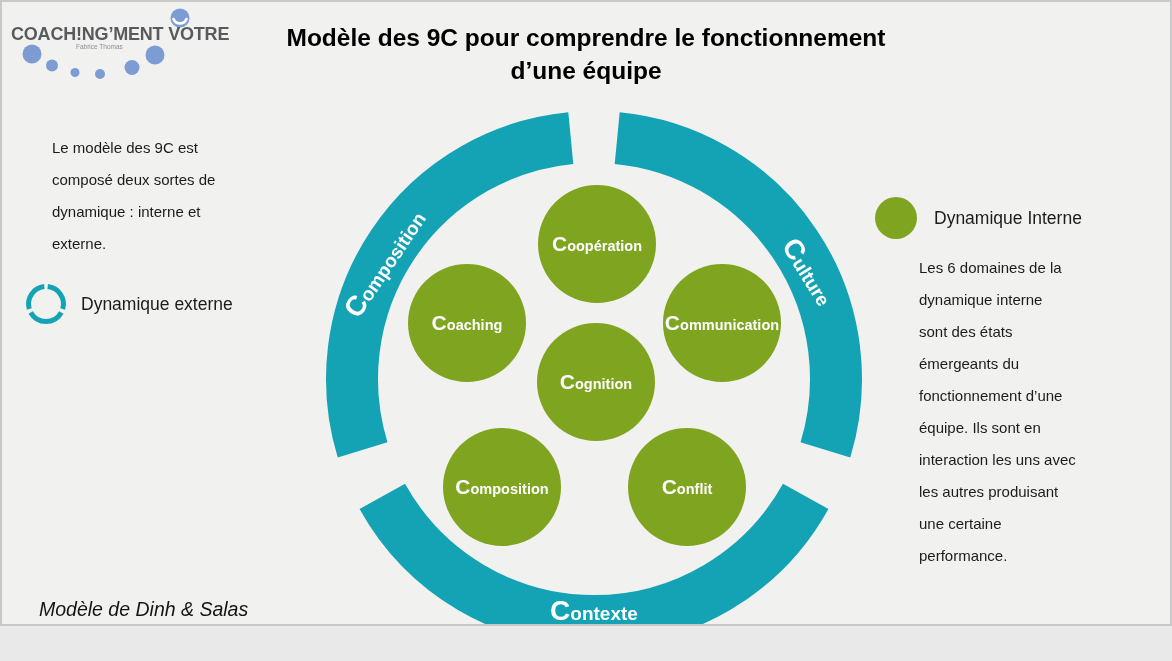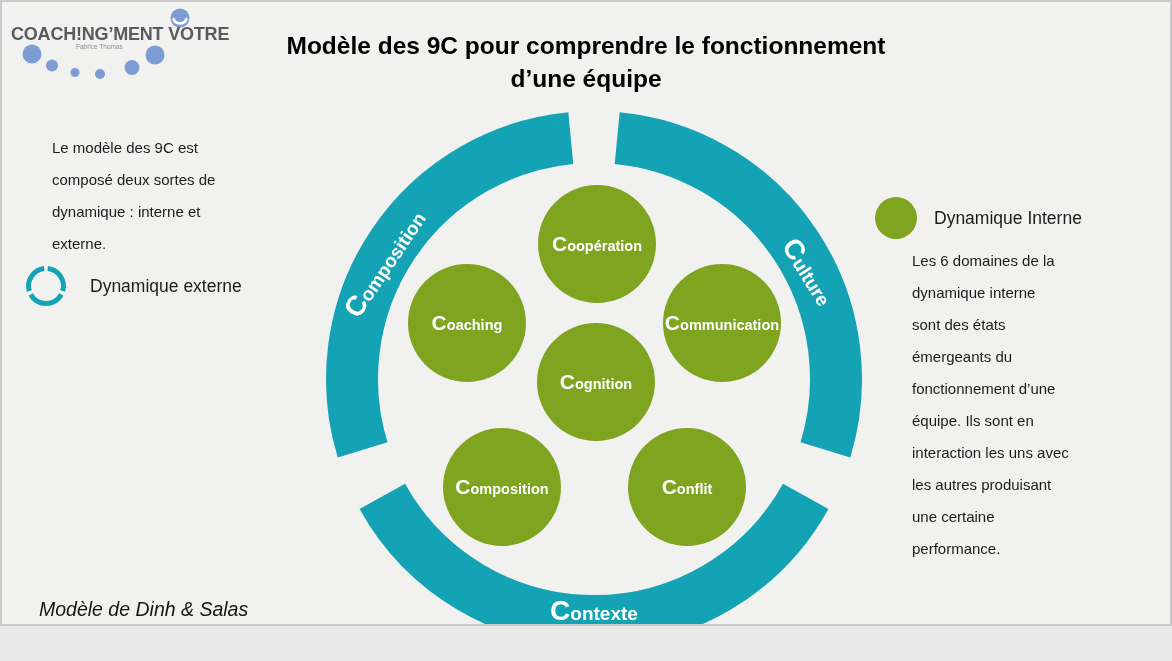--- a/index.html
+++ b/index.html
@@ -16,21 +16,21 @@
   
   .page-title { position:absolute; left:0; right:0; top:19px; text-align:center;
                 font-size:24.5px; line-height:33px; font-weight:bold; color:#000;
                 white-space:pre-line; }
   
   .para { position:absolute; font-size:15px; line-height:32px; white-space:pre-line; }
   .p-intro  { left:50px;  top:130px; width:250px; }
   .p-ext    { left:50px;  top:316px; width:260px; }
   .p-int    { left:910px; top:243px; width:240px; }
   .legend-row { position:absolute; display:flex; align-items:center; }
-  .legend-ext { left:22px; top:262px; gap:22px; }
+  .legend-ext { left:22px; top:280px; gap:13px; }
   .legend-int { left:873px; top:195px; gap:17px; }
   .legend-label { font-size:17.5px; color:#1c1c1c; white-space:nowrap; }
   .green-dot { width:42px; height:42px; border-radius:50%; background:var(--green,#7ea420); }
   
   .ring-svg { position:absolute; left:0; top:0; }
   .bubble { position:absolute; width:118px; height:118px; border-radius:50%;
             background:var(--green,#7ea420); display:flex; align-items:center; justify-content:center; }
   .bubble-lbl { color:#fff; font-weight:bold; font-size:14.5px; text-align:left; white-space:nowrap; }
   .bubble-lbl::first-letter { font-size:21px; }
   .b-cooperation   { left:536px; top:183px; }
@@ -69,21 +69,21 @@
       <circle cx="50" cy="63.5" r="6" fill="#7e9cd4"></circle>
       <circle cx="73" cy="70.5" r="4.5" fill="#7e9cd4"></circle>
       <circle cx="98" cy="72" r="5" fill="#7e9cd4"></circle>
       <circle cx="130" cy="65.5" r="7.5" fill="#7e9cd4"></circle>
       <circle cx="153" cy="53" r="9.5" fill="#7e9cd4"></circle>
     </svg>
     <div class="logo-title">COACH!NG’MENT VOTRE</div>
     <div class="logo-sub">Fabrice Thomas</div>
   </div>
 
-  <h1 class="page-title" style="margin:8px;">Modèle des 9C pour comprendre le fonctionnement
+  <h1 class="page-title" style="margin:0;">Modèle des 9C pour comprendre le fonctionnement
 d’une équipe</h1>
 
   <p class="para p-intro" style="margin:0;">Le modèle des 9C est
 composé deux sortes de
 dynamique : interne et
 externe.</p>
 
   <div class="legend-row legend-ext">
     <svg width="44" height="44" viewBox="0 0 44 44">
       <path d="M 20.3 4.6 A 17.5 17.5 0 0 0 5.3 27.1" fill="none" stroke="#14a3b4" stroke-width="5"></path>
@@ -92,21 +92,21 @@
     </svg>
     <span class="legend-label">Dynamique externe</span>
   </div>
 
 
   <div class="legend-row legend-int">
     <span class="green-dot"></span>
     <span class="legend-label">Dynamique Interne</span>
   </div>
 
-  <p class="para p-int" style="margin:0;">Les 6 domaines de la
+  <p class="para p-int" style="margin:7px;">Les 6 domaines de la
 dynamique interne
 sont des états
 émergeants du
 fonctionnement d’une
 équipe. Ils sont en
 interaction les uns avec
 les autres produisant
 une certaine
 performance.</p>
 

